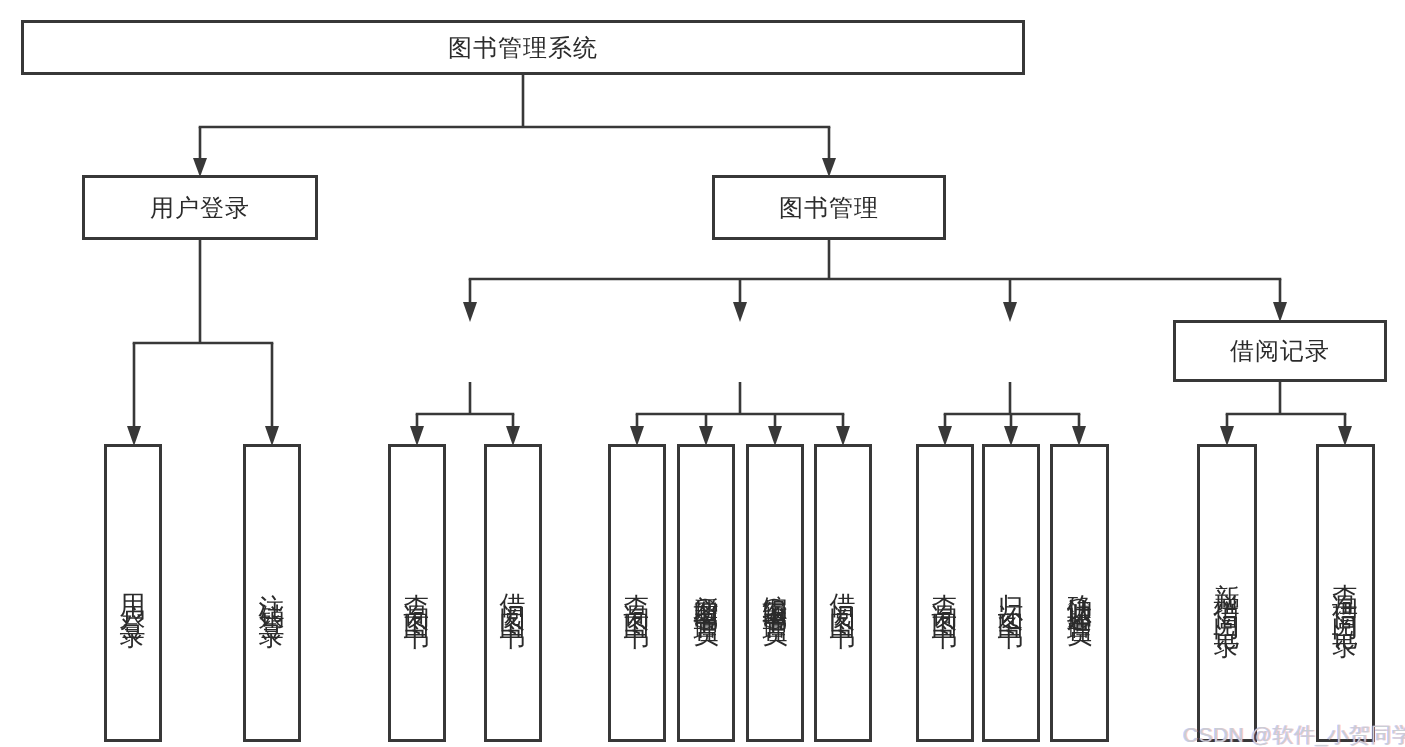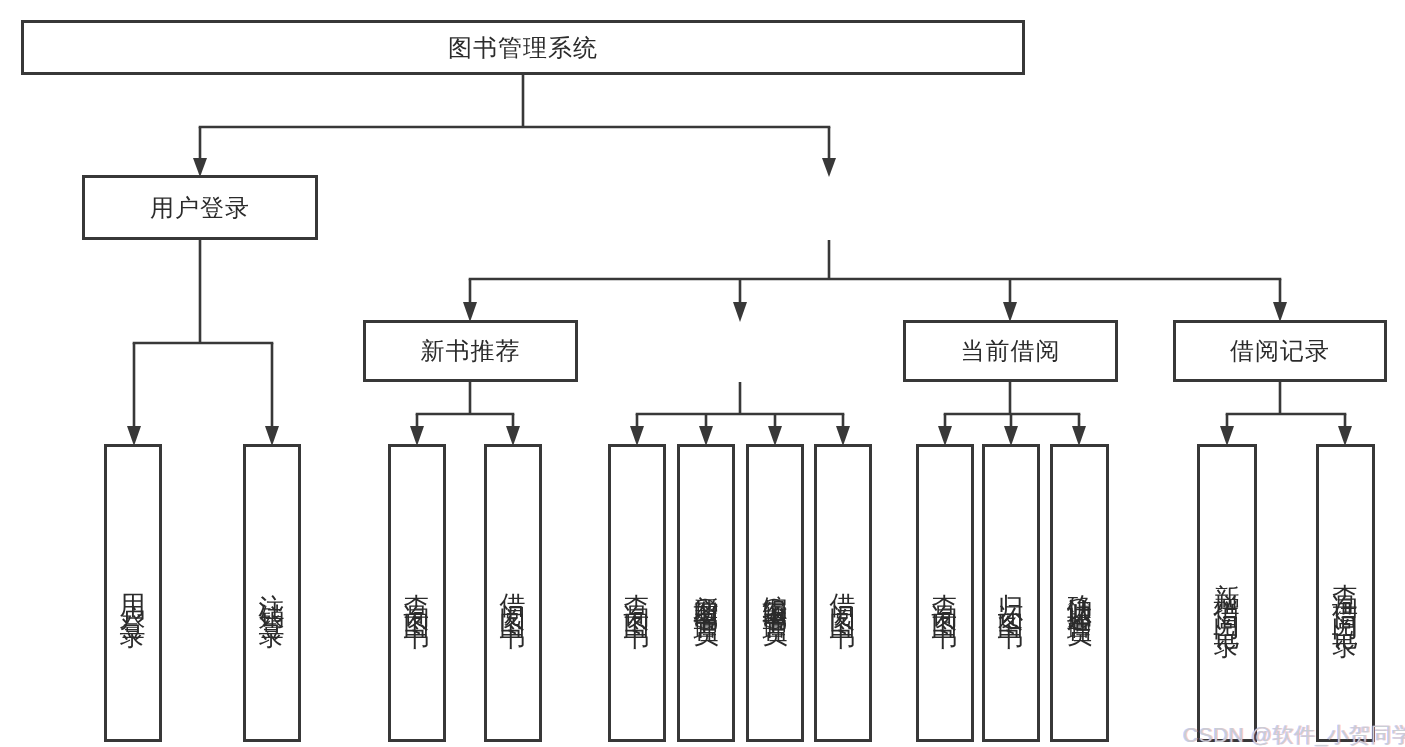--- a/index.html
+++ b/index.html
@@ -134,23 +134,22 @@
       <line x1="1227" y1="407" x2="1227" y2="421"></line>
       <polygon points="1220,419 1234,419 1227,439"></polygon>
       <line x1="1345" y1="407" x2="1345" y2="421"></line>
       <polygon points="1338,419 1352,419 1345,439"></polygon>
     </g>
   </svg>
 
   <div class="node" style="left:21px;top:13px;width:1004px;height:55px;">图书管理系统</div>
 
   <div class="node" style="left:82px;top:168px;width:236px;height:65px;">用户登录</div>
+  <div class="node" style="left:712px;top:168px;width:234px;height:65px;">图书管理</div>
 
-  <div class="node" style="left:363px;top:313px;width:215px;height:62px;">新书推荐</div>
-  <div class="node" style="left:903px;top:313px;width:215px;height:62px;">当前借阅</div>
   <div class="node" style="left:1173px;top:313px;width:214px;height:62px;">借阅记录</div>
 
   <div class="leaf" style="left:104px;">
     <span class="vtext">用户登录</span>
   </div>
   <div class="leaf" style="left:243px;">
     <span class="vtext">注销登录</span>
   </div>
 
   <div class="leaf" style="left:388px;">

